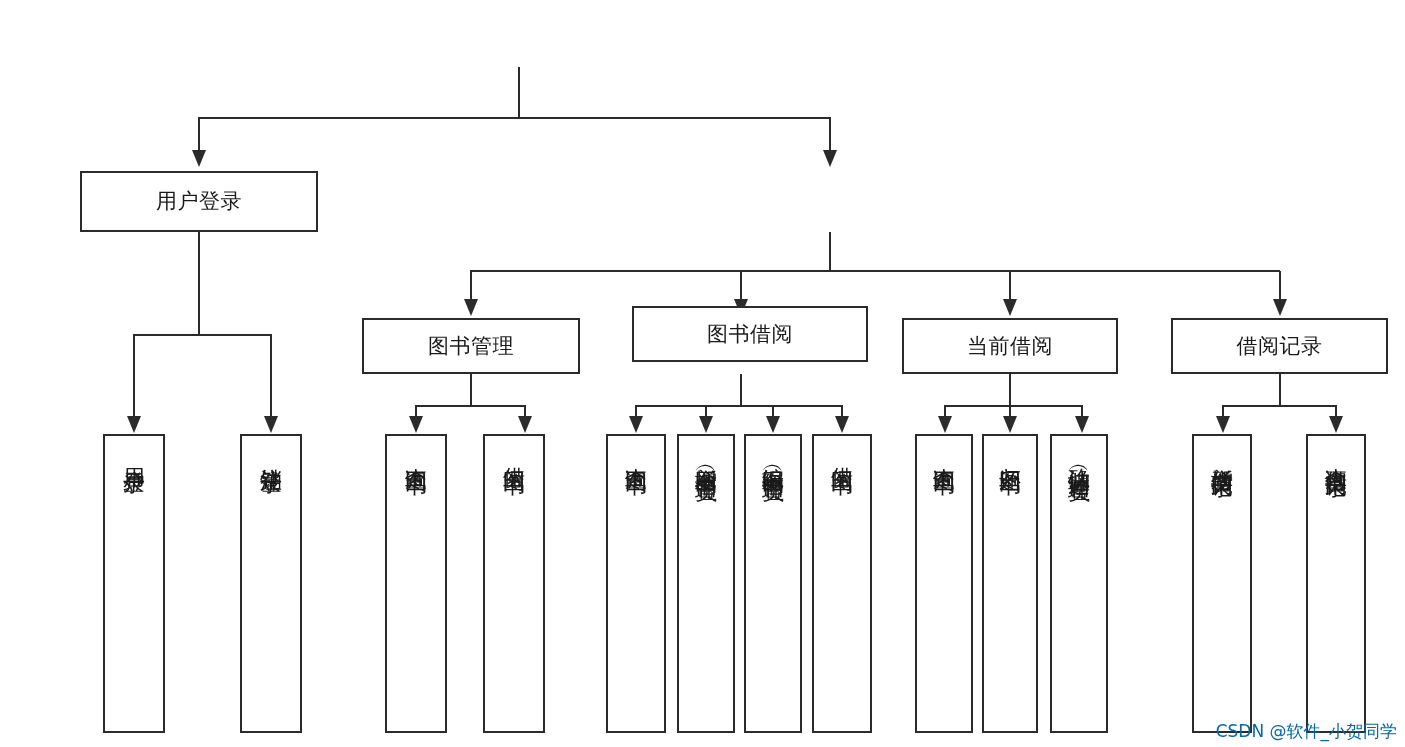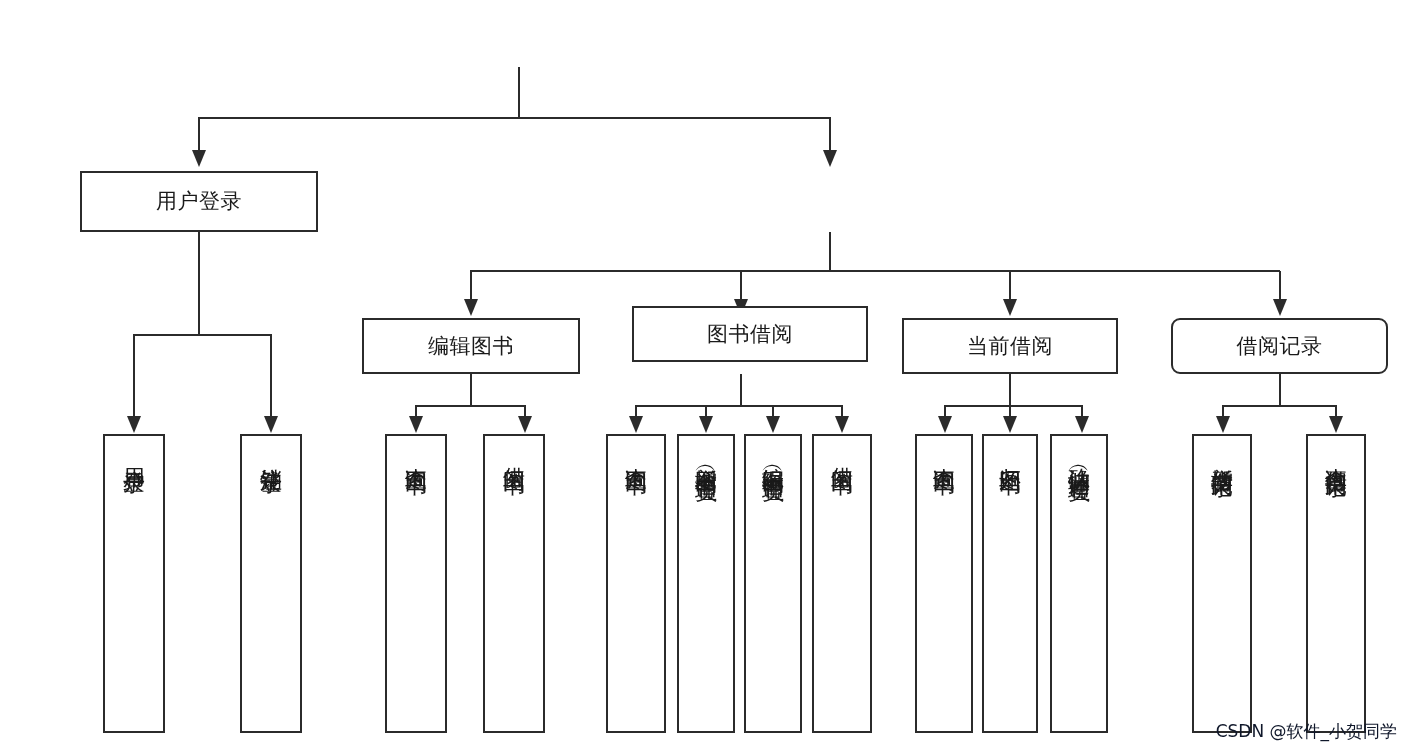--- a/index.html
+++ b/index.html
@@ -69,21 +69,21 @@
     border-left: 7px solid transparent;
     border-right: 7px solid transparent;
     border-top: 17px solid #2b2b2b;
   }
   
   #watermark {
     position: absolute;
     right: 8px;
     bottom: 4px;
     font-size: 17px;
-    color: #0f172a;
+    color: #0369a1;
     white-space: nowrap;
     font-family: "DejaVu Sans", "Liberation Sans", sans-serif;
     pointer-events: none;
   }
 </style>
 </head>
 <body>
 
 <div id="canvas">
 
@@ -111,29 +111,29 @@
   <div class="edge v" style="left:470px; top:271px; width:2px; height:30px;"></div>
   <div class="arrow" style="left:464px; top:299px;"></div>
   <div class="edge v" style="left:740px; top:271px; width:2px; height:30px;"></div>
   <div class="arrow" style="left:734px; top:299px;"></div>
   <div class="edge v" style="left:1009px; top:271px; width:2px; height:30px;"></div>
   <div class="arrow" style="left:1003px; top:299px;"></div>
   <div class="edge v" style="left:1279px; top:271px; width:2px; height:30px;"></div>
   <div class="arrow" style="left:1273px; top:299px;"></div>
 
   <div class="node horiz" style="left:362px; top:318px; width:218px; height:56px;">
-    <span class="label">编辑图书</span>
+    <span class="label">图书管理</span>
   </div>
   <div class="node horiz" style="left:632px; top:306px; width:236px; height:56px;">
     <span class="label">图书借阅</span>
   </div>
   <div class="node horiz" style="left:902px; top:318px; width:216px; height:56px;align-items:center;">
     <span class="label">当前借阅</span>
   </div>
-  <div class="node horiz" style="left:1171px; top:318px; width:217px; height:56px;border-radius:9px;">
+  <div class="node horiz" style="left:1171px; top:318px; width:217px; height:56px;">
     <span class="label">借阅记录</span>
   </div>
 
   <div class="edge v" style="left:470px; top:374px; width:2px; height:32px;"></div>
   <div class="edge h" style="left:415px; top:405px; width:111px; height:2px;"></div>
   <div class="edge v" style="left:415px; top:406px; width:2px; height:12px;"></div>
   <div class="arrow" style="left:409px; top:416px;"></div>
   <div class="edge v" style="left:524px; top:406px; width:2px; height:12px;"></div>
   <div class="arrow" style="left:518px; top:416px;"></div>
 

